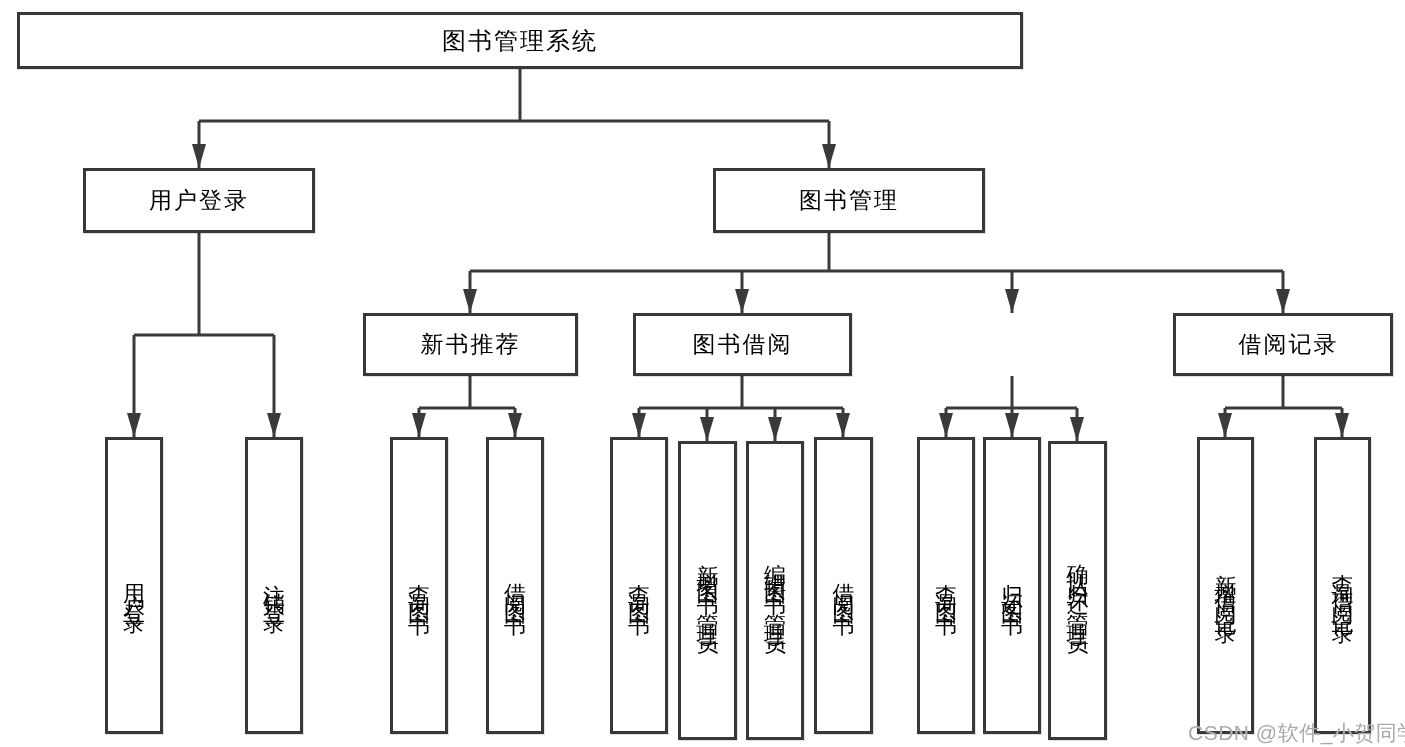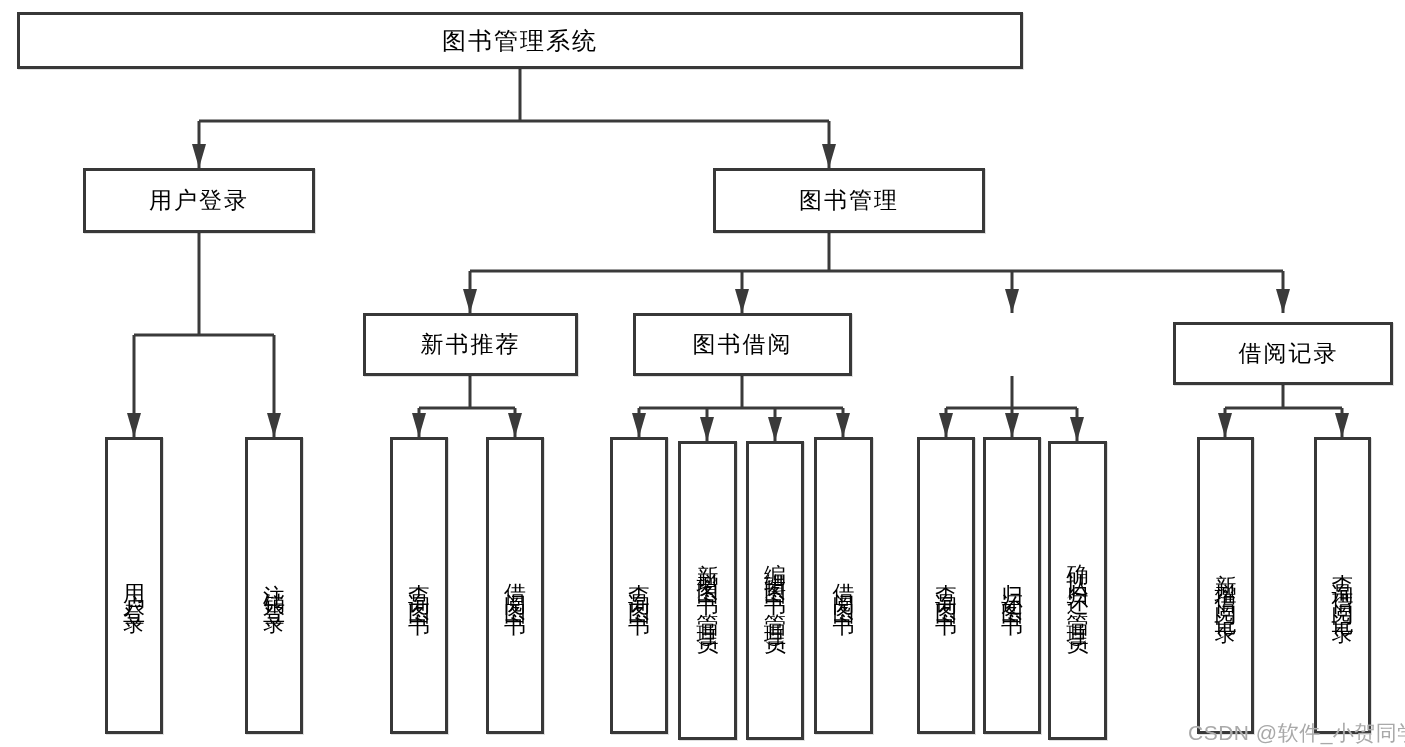--- a/index.html
+++ b/index.html
@@ -31,21 +31,21 @@
     letter-spacing:10px;
     line-height:1;
     text-align:center;
   }
   #n-root{left:17px;top:12px;width:1006px;height:57px;font-size:24px;}
   #n-user-login{left:83px;top:168px;width:232px;height:65px;}
   #n-book-mgmt{left:713px;top:168px;width:272px;height:65px;}
   #n-new-books{left:363px;top:313px;width:215px;height:63px;}
   #n-book-borrow{left:633px;top:313px;width:219px;height:63px;}
   #n-current-borrow{left:903px;top:313px;width:219px;height:63px;}
-  #n-borrow-records{left:1173px;top:322px;width:220px;height:63px;padding-left:11px;}
+  #n-borrow-records{left:1173px;top:313px;width:220px;height:63px;padding-left:11px;}
   #l-user-login{left:105px;top:437px;width:58px;height:297px;}
   #l-logout{left:245px;top:437px;width:58px;height:297px;}
   #l-nb-query{left:390px;top:437px;width:58px;height:297px;}
   #l-nb-borrow{left:486px;top:437px;width:58px;height:297px;}
   #l-bb-query{left:610px;top:437px;width:58px;height:297px;}
   #l-bb-add{left:678px;top:441px;width:59px;height:299px;}
   #l-bb-edit{left:746px;top:441px;width:58px;height:299px;}
   #l-bb-borrow{left:814px;top:437px;width:59px;height:297px;}
   #l-cb-query{left:917px;top:437px;width:58px;height:297px;}
   #l-cb-return{left:983px;top:437px;width:58px;height:297px;}

